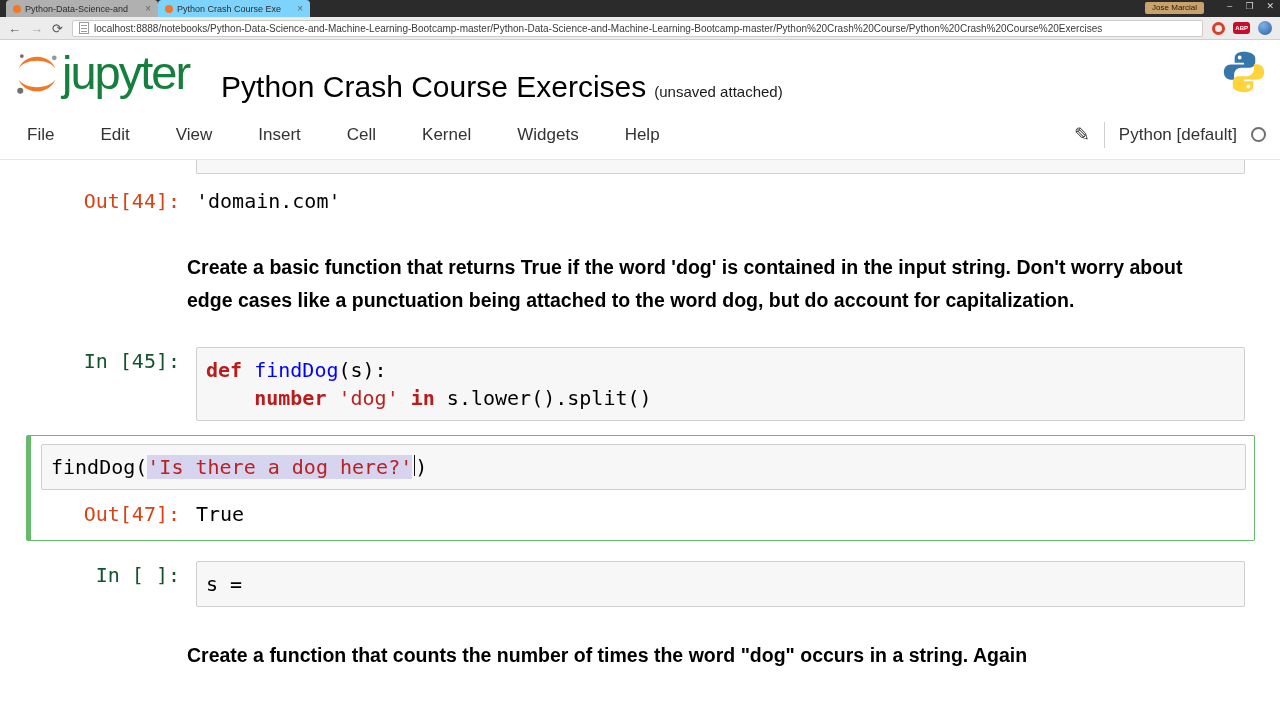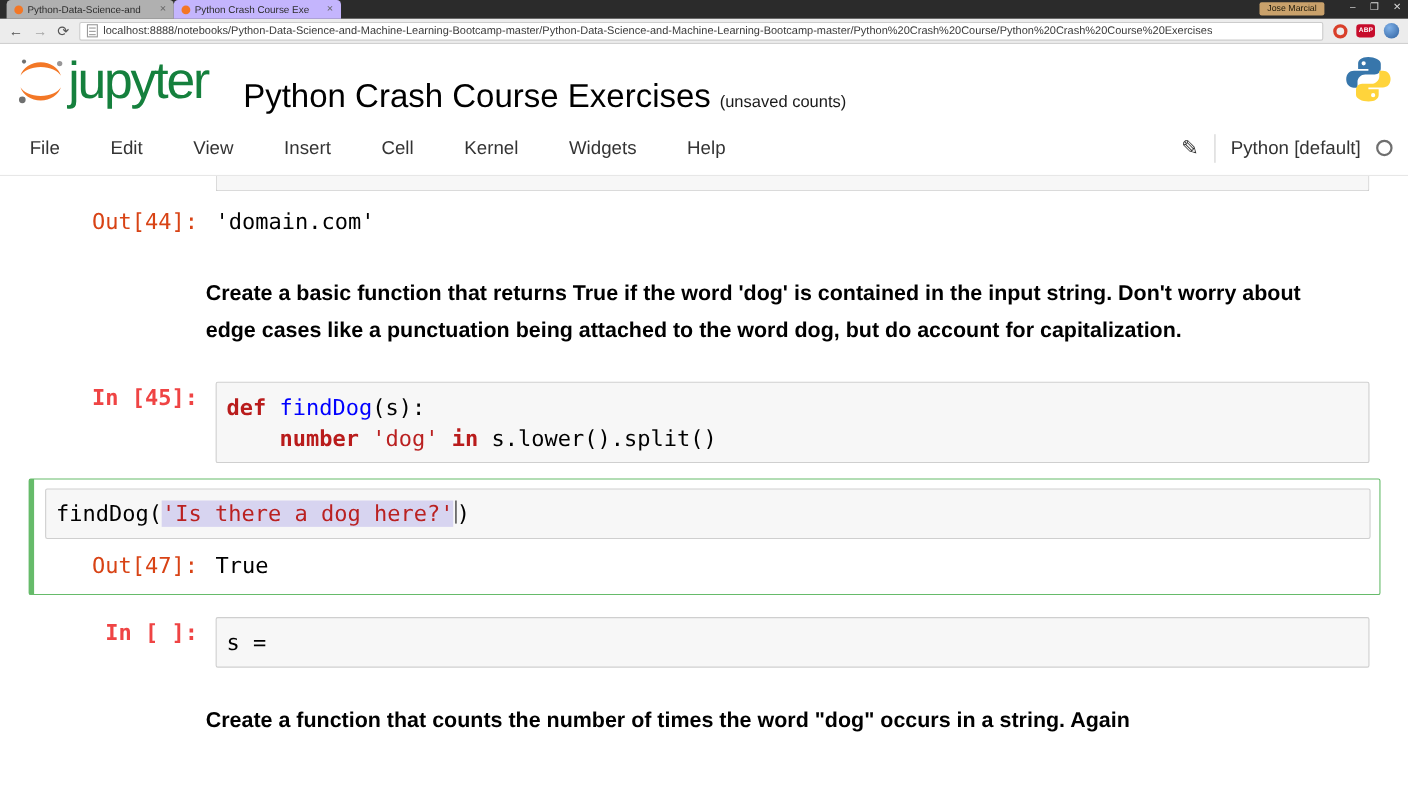--- a/index.html
+++ b/index.html
@@ -5,21 +5,21 @@
   * { margin:0; padding:0; box-sizing:border-box; }
   html,body { width:1280px; height:720px; overflow:hidden; background:#fff;
               font-family:"Liberation Sans", sans-serif; }
 
   
   .titlebar { height:17px; background:#2b2b2b; display:flex; align-items:flex-end;
               padding-left:6px; position:relative; }
   .tab { height:17px; display:flex; align-items:center; gap:4px; padding:0 7px;
          font-size:9px; color:#2d2d2d; border-radius:4px 4px 0 0; width:152px; }
   .tab.inactive { background:#b0b0b0; }
-  .tab.active { background:#c4b5fd; }
+  .tab.active { background:#7dd3fc; }
   .tab .fav { width:8px; height:8px; border-radius:50%; background:#f37726; flex:none; }
   .tab-label { white-space:nowrap; overflow:hidden; flex:1; }
   .tab-close { color:#666; font-size:10px; line-height:1; }
   .profile-chip { position:absolute; right:76px; top:2px; background:#c9a16b;
                   color:#26200f; font-size:8px; padding:1px 7px 2px; border-radius:2px; }
   .win-controls { position:absolute; right:6px; top:1px; display:flex; gap:13px;
                   color:#d8d8d8; font-size:9px; }
   .win-controls span { cursor:default; }
 
   .toolbar { height:23px; background:#ececec; border-bottom:1px solid #d0d0d0;
@@ -62,21 +62,21 @@
 
   
   .cells { padding-top:0; }
 
   .partial-box { margin:0 35px 0 196px; height:14px; background:#f7f7f7;
                  border:1px solid #cfcfcf; border-top:none; border-radius:0 0 2px 2px; }
 
   .cellrow { display:flex; align-items:flex-start; }
   .prompt-col { width:186px; flex:none; text-align:right; padding-right:6px;
                 font-family:"DejaVu Sans Mono", monospace; font-size:20px; line-height:28px; }
-  .prompt-in { color:#ef4444;font-weight:bold; }
+  .prompt-in { color:#14532d; }
   .prompt-out { color:#d84315; }
   .codebox { flex:1; margin-left:10px; margin-right:35px; background:#f7f7f7;
              border:1px solid #cfcfcf; border-radius:2px; padding:8px 9px;
              font-family:"DejaVu Sans Mono", monospace; font-size:20px; line-height:28px;
              color:#000; }
   .codeline { white-space:pre; }
   .out-value { font-family:"DejaVu Sans Mono", monospace; font-size:20px;
                line-height:28px; color:#000; margin-left:10px; }
 
   .tok-kw { color:#b91c1c; font-weight:bold; }
@@ -144,21 +144,21 @@
     <svg width="46" height="46" viewBox="0 0 44 44">
       <path fill="#f37726" d="M22 34.6c-8.2 0-15-3.1-17.6-7.6C6.5 33.6 13.6 38.6 22 38.6s15.5-5 17.6-11.6C37 31.5 30.2 34.6 22 34.6z"></path>
       <path fill="#f37726" d="M22 9.4c8.2 0 15 3.1 17.6 7.6C37.5 10.4 30.4 5.4 22 5.4S6.5 10.4 4.4 17C7 12.5 13.8 9.4 22 9.4z"></path>
       <circle cx="38.5" cy="6.5" r="2.3" fill="#989798"></circle>
       <circle cx="6" cy="38" r="2.9" fill="#6f7070"></circle>
       <circle cx="7.5" cy="4.8" r="1.8" fill="#6f7070"></circle>
     </svg>
     <span class="jupyter-word">jupyter</span>
   </span>
   <span class="nb-title">Python Crash Course Exercises</span>
-  <span class="nb-status">(unsaved counts)</span>
+  <span class="nb-status">(unsaved attached)</span>
   <span class="python-logo">
     <svg width="44" height="44" viewBox="0 0 48 48">
       <path fill="#3776ab" d="M23.8 2c-6.6 0-10 2.9-10 6.7V14h10.2v1.7H9.6C5.3 15.7 2 19 2 24.1c0 5.1 3.3 8.3 7.6 8.3h3.6v-5.5c0-4.1 3.5-7.5 7.6-7.5h9.4c3.4 0 6.1-2.8 6.1-6.2V8.7C36.3 4.9 30.4 2 23.8 2zm-4.5 4.1a2.1 2.1 0 1 1 0 4.2 2.1 2.1 0 0 1 0-4.2z"></path>
       <path fill="#ffd43b" d="M24.2 46c6.6 0 10-2.9 10-6.7V34H24v-1.7h14.4c4.3 0 7.6-3.3 7.6-8.4 0-5.1-3.3-8.3-7.6-8.3h-3.6v5.5c0 4.1-3.5 7.5-7.6 7.5h-9.4c-3.4 0-6.1 2.8-6.1 6.2v4.5C11.7 43.1 17.6 46 24.2 46zm4.5-4.1a2.1 2.1 0 1 1 0-4.2 2.1 2.1 0 0 1 0 4.2z"></path>
     </svg>
   </span>
 </div>
 
 <div class="menubar">
   <span class="menu-item">File</span>

